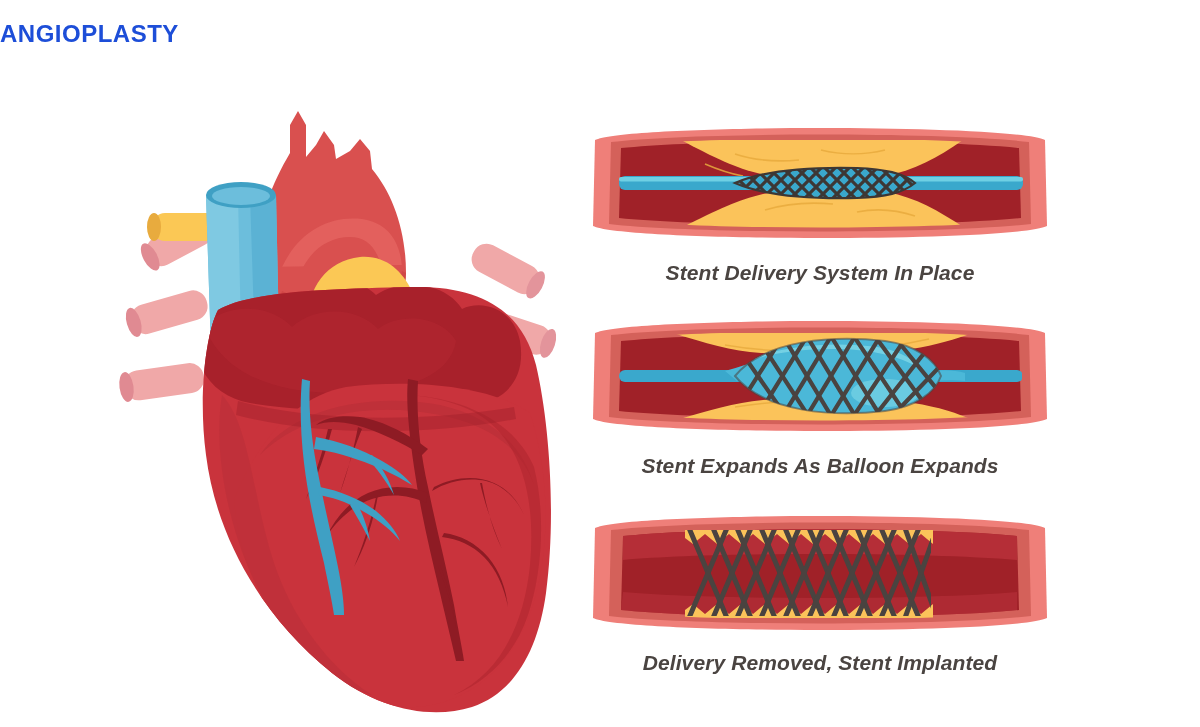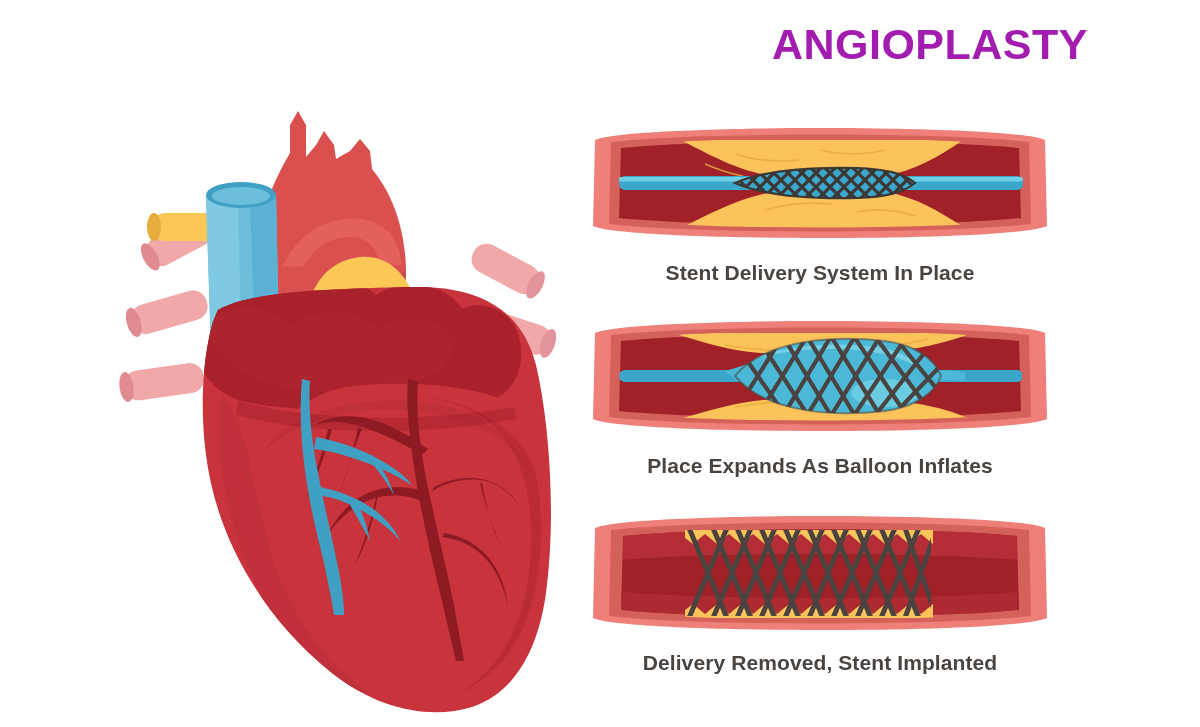--- a/index.html
+++ b/index.html
@@ -8,41 +8,41 @@
     background:#ffffff;
     font-family:"Liberation Sans", sans-serif;
     overflow:hidden;
     position:relative;
   }
   #root{position:relative;width:1200px;height:727px;}
 
   .title{
     position:absolute;
     top:20px; left:0; width:1088px;
-    text-align:right;
-    font-size:43px;
+    text-align:left;
+    font-size:24px;
     font-weight:bold;
     letter-spacing:0.5px;
-    color:#a21caf;
+    color:#1d4ed8;
     font-family:"Liberation Sans", sans-serif;
   }
 
   .heart-panel{
     position:absolute;
     left:110px; top:95px;
     width:480px; height:630px;
   }
   .heart-panel svg{display:block;width:100%;height:100%;}
 
   .steps{
     position:absolute;
     left:585px; top:110px;
     width:490px; height:600px;
   }
-  .step{ position:relative; }
+  .step{ position:relative;font-style:italic; }
   .step-art{ width:470px; height:145px; display:block; }
   .step-label{
     text-align:center;
     font-size:21px;
     font-weight:bold;
     color:#4a4441;
     font-family:"Liberation Sans", sans-serif;
     letter-spacing:0.1px;
     margin-top:6px;
     width:470px;
@@ -398,21 +398,21 @@
               <path d="M362 56 L316 104"></path>
             </g>
 
             <path d="M150 73 C 180 36, 250 32, 300 38
                      C 330 42, 350 56, 356 73
                      C 350 90, 330 104, 300 108
                      C 250 114, 180 110, 150 73 Z" fill="none" stroke="#4a4340" stroke-width="2" opacity="0.55"></path>
           </g>
         </g>
       </svg>
-      <div class="step-label">Place Expands As Balloon Inflates</div>
+      <div class="step-label">Stent Expands As Balloon Expands</div>
     </div>
 
     <div class="step step3">
       <svg class="step-art" viewBox="0 0 470 145" xmlns="http://www.w3.org/2000/svg">
         <defs>
           <clipPath id="s3inner">
             <path d="M36 34 C 120 24, 350 24, 434 34
                      L 436 112 C 350 122, 120 122, 34 112 Z"></path>
           </clipPath>
           <clipPath id="s3stentArea">

